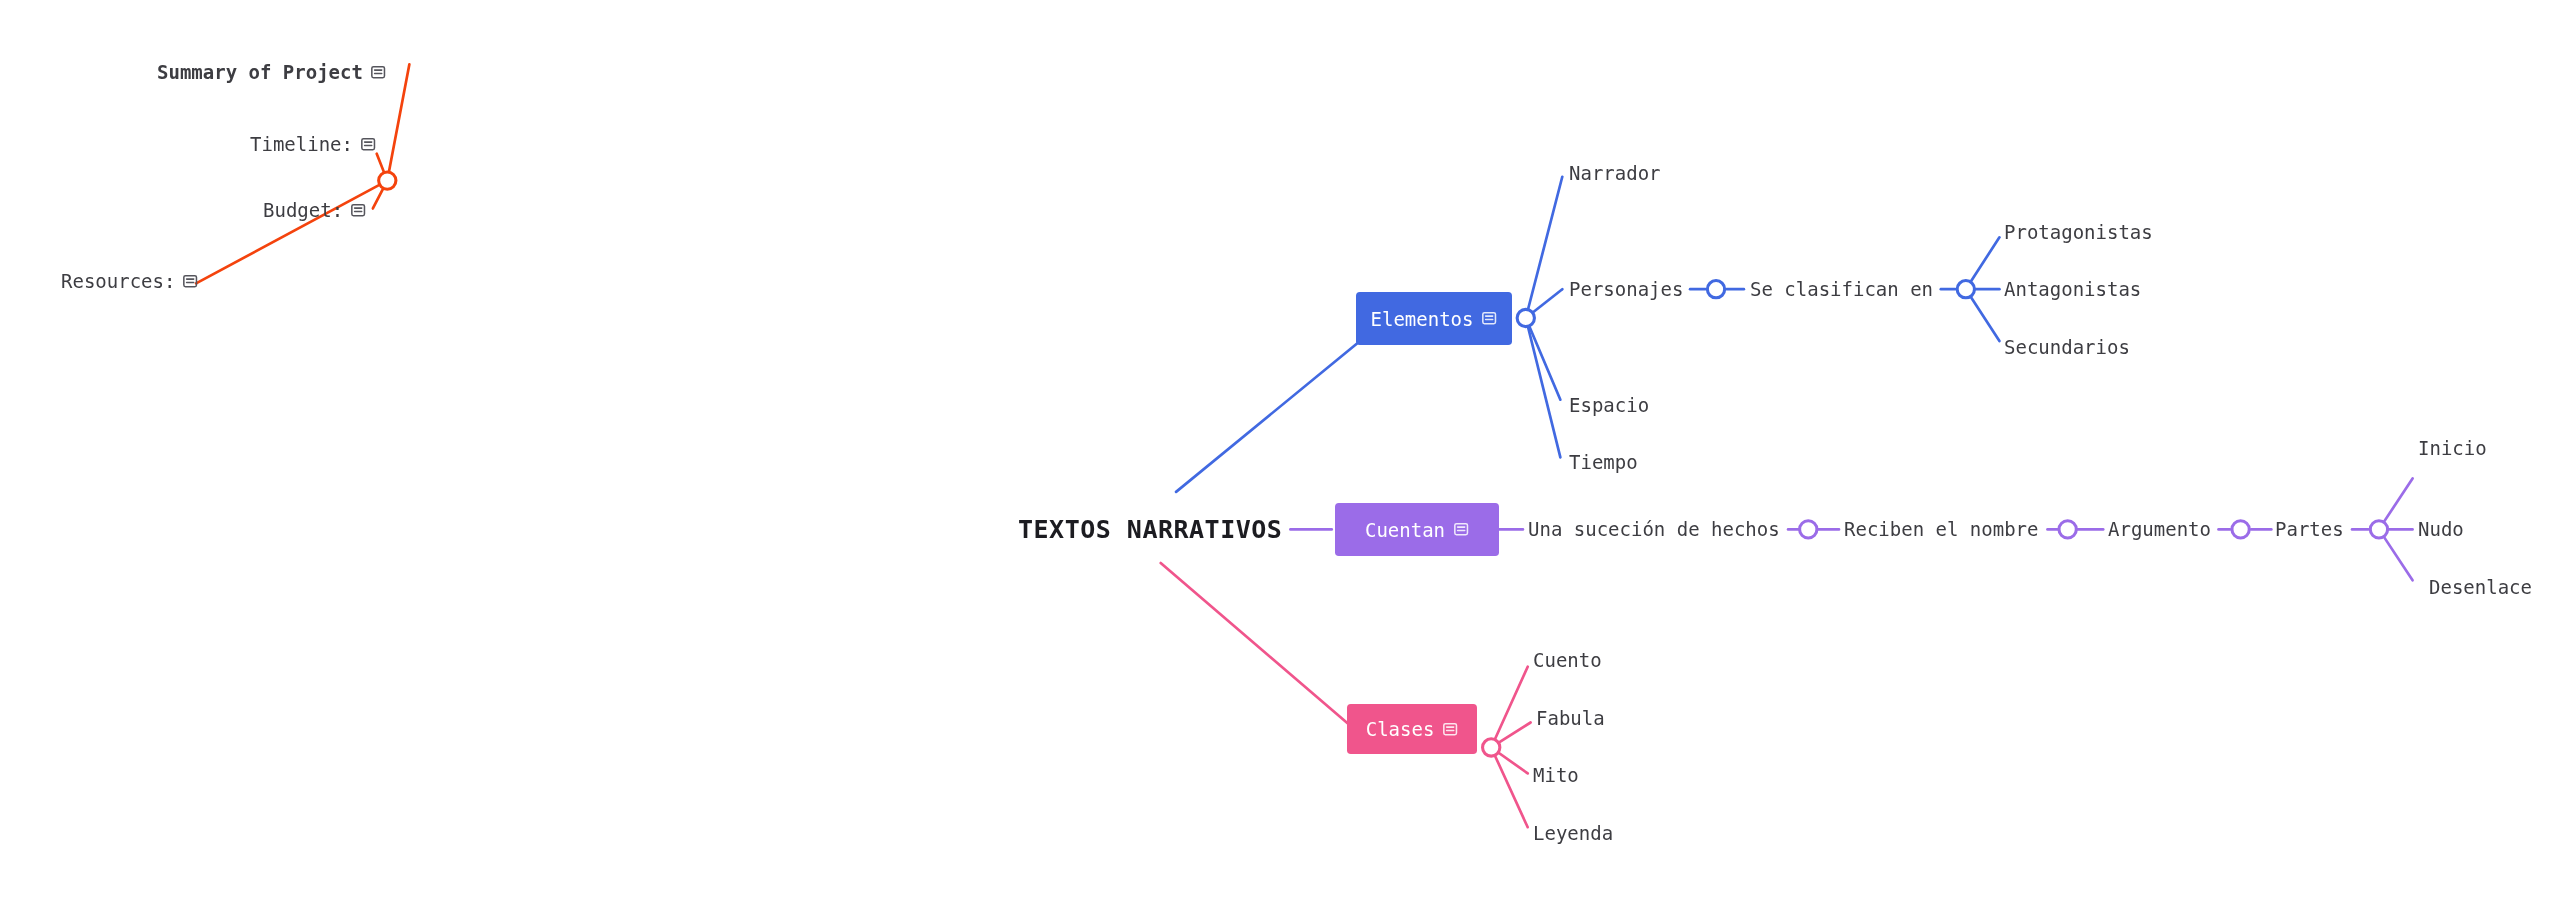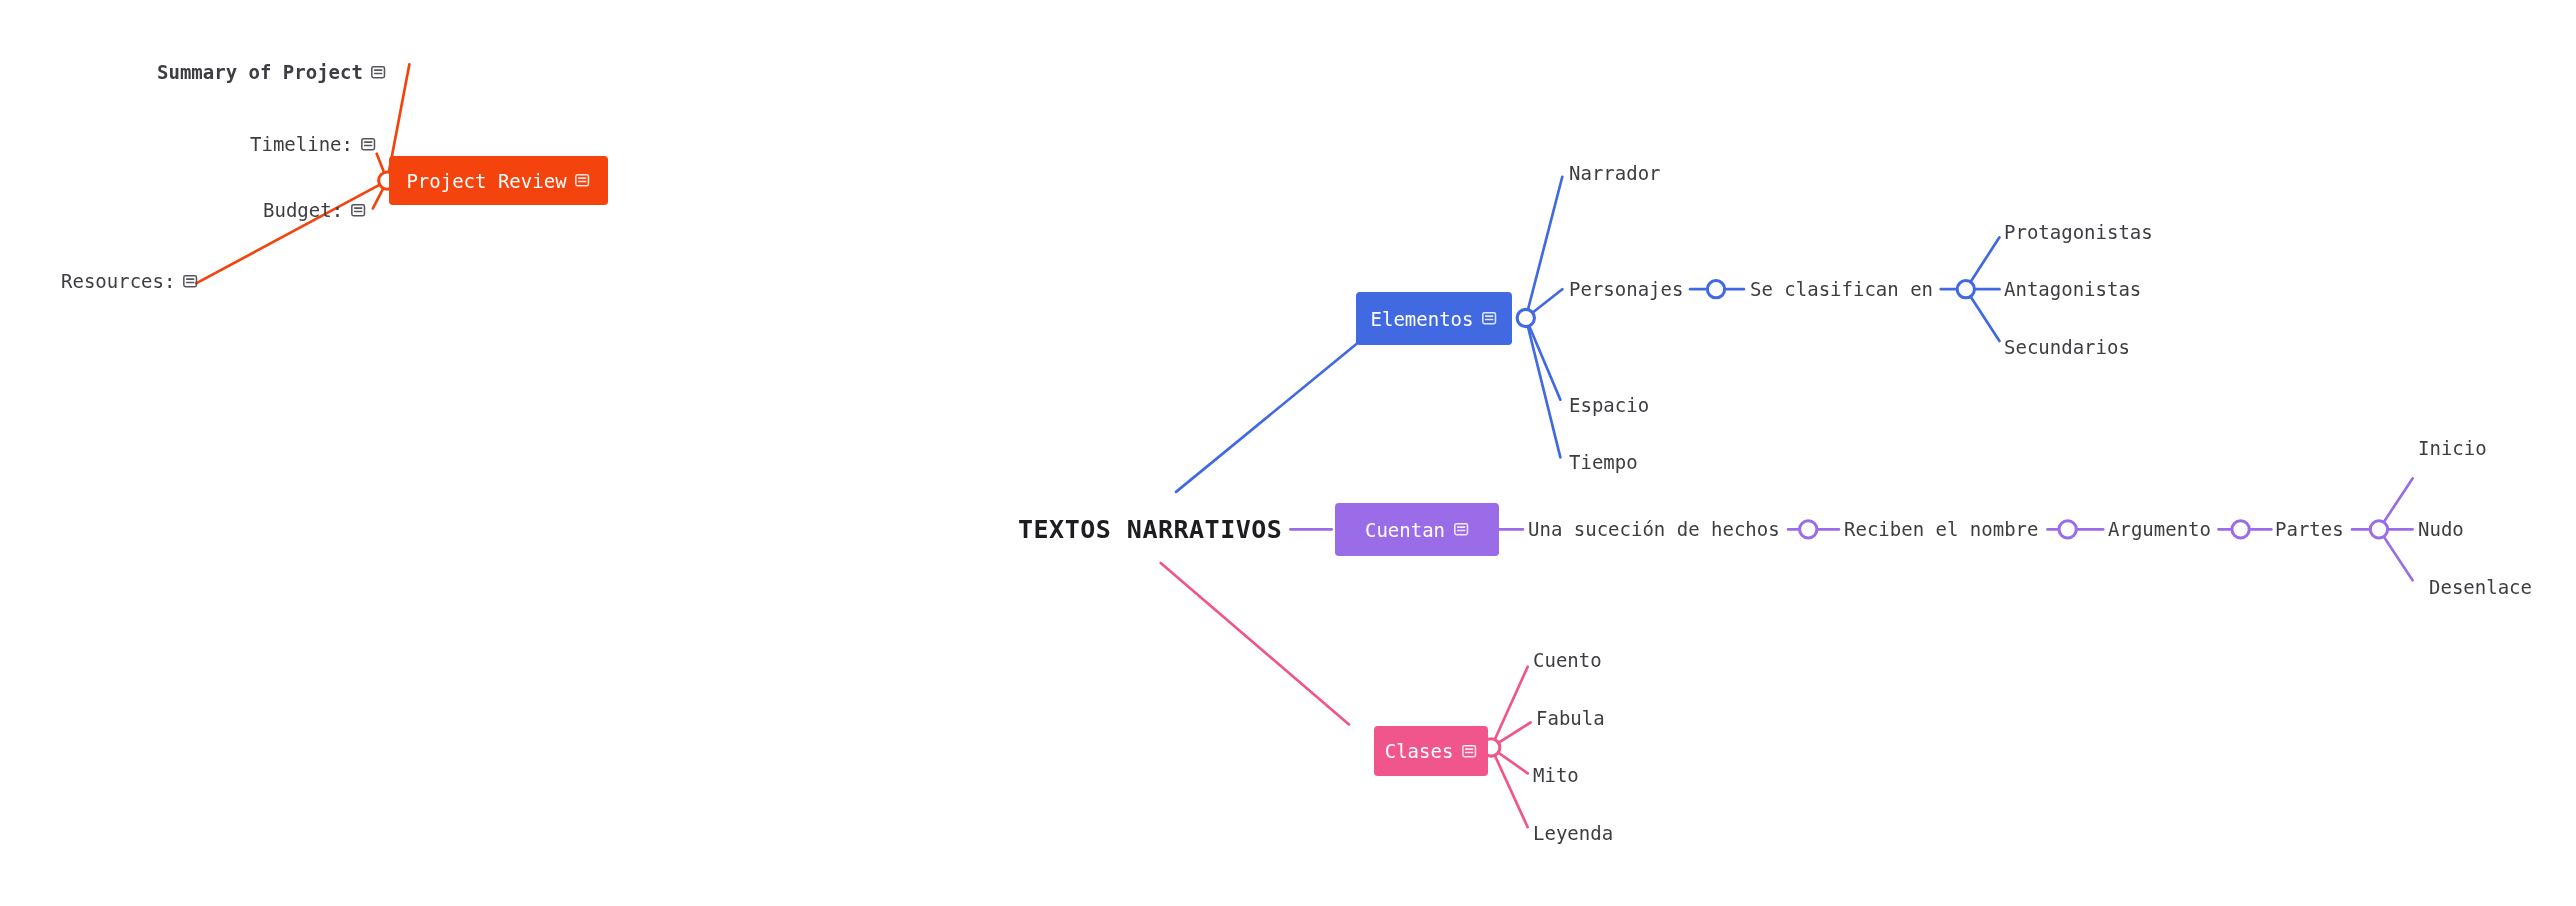--- a/index.html
+++ b/index.html
@@ -159,29 +159,20 @@
   </div>
   <div class="node leaf" style="left:61px; top:281px;">
     <span>Resources:</span>
     <span class="icon">
         <svg width="16.3" height="16.3" viewBox="0 0 16 16">
           <rect x="1.8" y="2.6" width="12.4" height="10.8" rx="1.6" fill="none" stroke="currentColor" stroke-width="1.5"></rect>
           <path d="M4.5 6h7M4.5 9.4h7" stroke="currentColor" stroke-width="1.5" fill="none" stroke-linecap="round"></path>
         </svg>
       </span>
   </div>
-  <div class="node box bg-red" style="left:389px; top:156px; width:219px; height:49px;">
-    <span>Project Review</span>
-    <span class="icon">
-        <svg width="16.3" height="16.3" viewBox="0 0 16 16">
-          <rect x="1.8" y="2.6" width="12.4" height="10.8" rx="1.6" fill="none" stroke="currentColor" stroke-width="1.5"></rect>
-          <path d="M4.5 6h7M4.5 9.4h7" stroke="currentColor" stroke-width="1.5" fill="none" stroke-linecap="round"></path>
-        </svg>
-      </span>
-  </div>
 
   <div class="node root-label" style="left:1018px; top:529px;">
     <span>TEXTOS NARRATIVOS</span>
   </div>
 
   <div class="node box bg-blue" style="left:1356px; top:292px; width:156px; height:53px;">
     <span>Elementos</span>
     <span class="icon">
         <svg width="16.3" height="16.3" viewBox="0 0 16 16">
           <rect x="1.8" y="2.6" width="12.4" height="10.8" rx="1.6" fill="none" stroke="currentColor" stroke-width="1.5"></rect>
@@ -238,21 +229,21 @@
   <div class="node leaf" style="left:2418px; top:448px;">
     <span>Inicio</span>
   </div>
   <div class="node leaf" style="left:2418px; top:529px;">
     <span>Nudo</span>
   </div>
   <div class="node leaf" style="left:2418px; top:587px;margin-left:11px;">
     <span>Desenlace</span>
   </div>
 
-  <div class="node box bg-pink" style="left:1347px; top:726px; width:114px; height:50px;margin-left:27px;">
+  <div class="node box bg-pink" style="left:1347px; top:704px; width:130px; height:50px;">
     <span>Clases</span>
     <span class="icon">
         <svg width="16.3" height="16.3" viewBox="0 0 16 16">
           <rect x="1.8" y="2.6" width="12.4" height="10.8" rx="1.6" fill="none" stroke="currentColor" stroke-width="1.5"></rect>
           <path d="M4.5 6h7M4.5 9.4h7" stroke="currentColor" stroke-width="1.5" fill="none" stroke-linecap="round"></path>
         </svg>
       </span>
   </div>
   <div class="node leaf" style="left:1533px; top:660px;">
     <span>Cuento</span>

